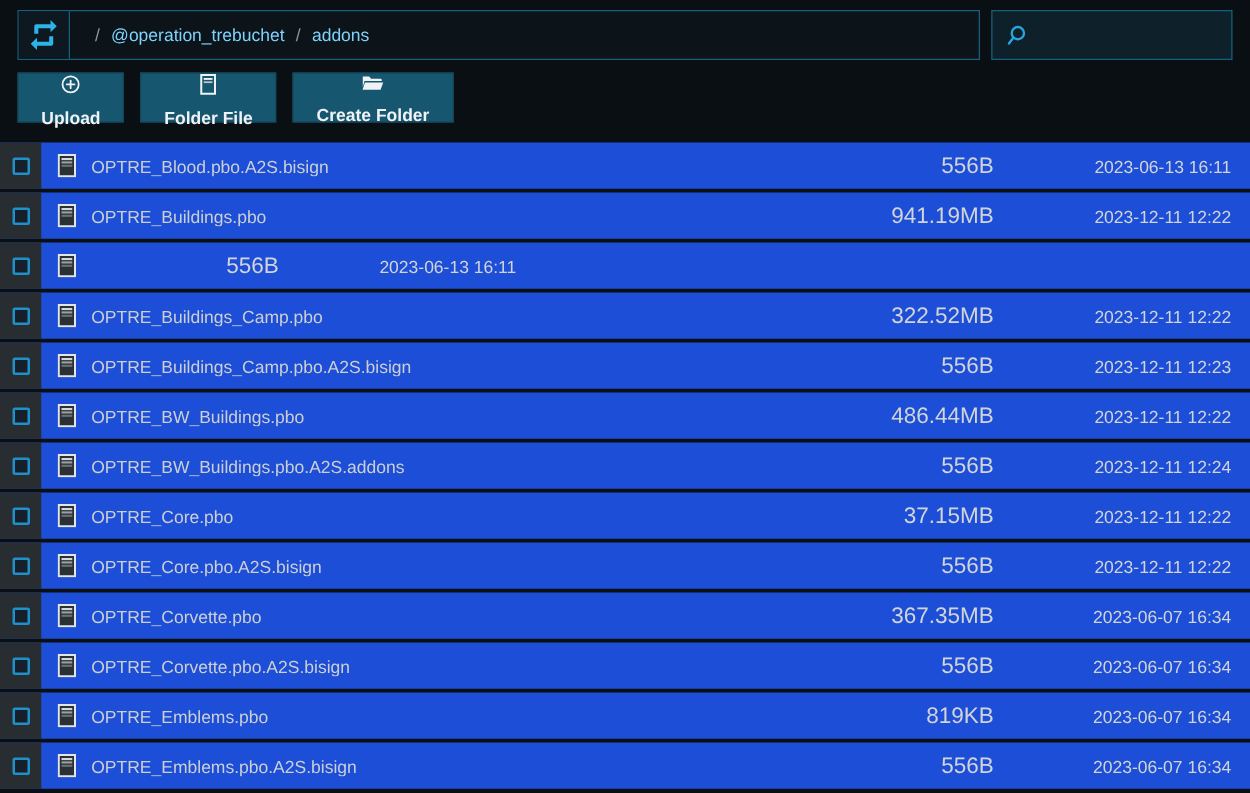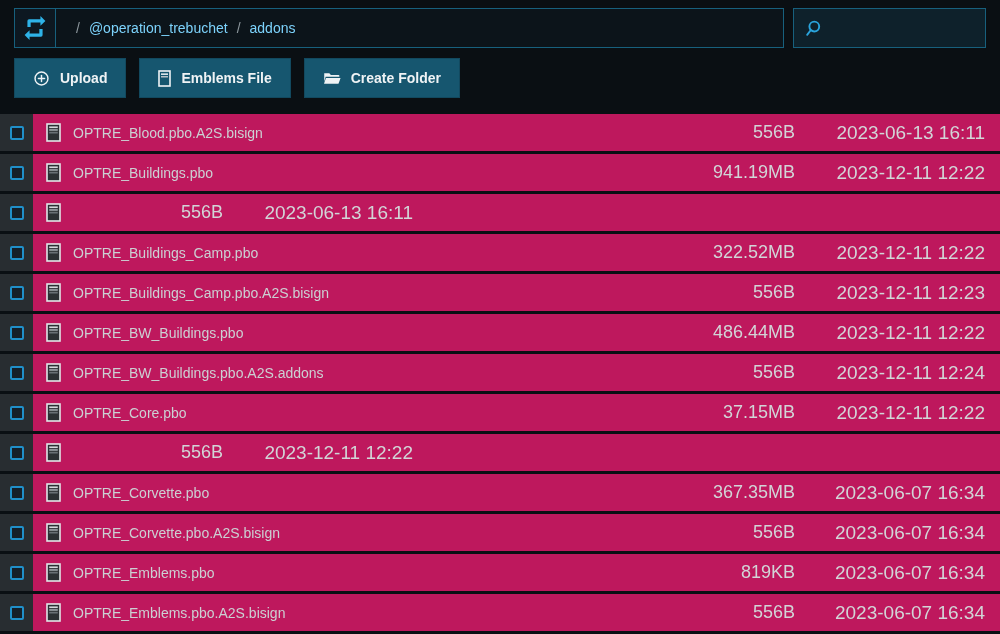--- a/index.html
+++ b/index.html
@@ -34,40 +34,41 @@
     color:#cfd6da; font:inherit; font-size:14px;
   }
 
   
   .toolbar { display:flex; gap:13px; padding:10px 14px 0 14px; height:50px; }
   .btn {
     height:40px; display:inline-flex; align-items:center; gap:10px;
     padding:0 18px; background:#16566f; border:1px solid #12495f;
     color:#eff3f5; font-family:inherit; font-size:14px; font-weight:600;
     cursor:pointer;
+    flex-direction:column;
   }
 
   
   .filelist { margin-top:16px; }
   .row {
-    height:37px; margin-bottom:3px; background:#be185d;
+    height:37px; margin-bottom:3px; background:#1d4ed8;
     display:flex; align-items:center; cursor:pointer;
   }
   .check-cell {
     width:33px; align-self:stretch; background:#282d31;
     display:flex; align-items:center; justify-content:center; cursor:pointer;
   }
   .checkbox {
     width:14px; height:14px; border:2px solid #2090ca; border-radius:2px;
     background:#15202a;
   }
   .icon-cell { width:40px; display:flex; align-items:center; justify-content:center; }
   .fname { flex:1; color:#ccd0d3; font-size:14px; white-space:nowrap; overflow:hidden; }
   .fsize { width:150px; text-align:right; color:#d2d5d7; font-size:18px; }
-  .fdate { width:205px; text-align:right; color:#d2d5d7; font-size:19px; padding-right:15px; }
+  .fdate { width:205px; text-align:right; color:#d2d5d7; font-size:14px; padding-right:15px; }
 
   svg { display:block; }
 </style>
 </head>
 <body>
 
 <div class="topbar">
   <div class="pathbar">
     <div class="logo-cell">
       <span>
@@ -108,21 +109,21 @@
   </button>
 
   <button class="btn">
     <span>
       <svg width="13" height="17" viewBox="0 0 13 17">
         <rect x="1" y="1" width="11" height="15" fill="none" stroke="#eff3f5" stroke-width="1.6"></rect>
         <rect x="3" y="3.4" width="7" height="1.5" fill="#eff3f5"></rect>
         <rect x="3" y="6" width="7" height="1.5" fill="#b9c2c7"></rect>
       </svg>
     </span>
-    <span>Emblems File</span>
+    <span>Folder File</span>
   </button>
 
   <button class="btn">
     <span>
       <svg width="18" height="15" viewBox="0 0 22 18" fill="#eff3f5">
         <path d="M1.5 2.5h6.2l2 2.2H19a1 1 0 0 1 1 1V7H3.2L1.5 13V2.5z"></path>
         <path d="M3.6 8.3h17.9l-2.6 7.2H1.2z"></path>
       </svg>
     </span>
     <span>Create Folder</span>
@@ -288,20 +289,21 @@
     <div class="icon-cell">
       <span>
         <svg width="15" height="19" viewBox="0 0 15 19">
           <rect x="1" y="1" width="13" height="17" fill="#2b3034" stroke="#e2e6e8" stroke-width="1.6"></rect>
           <rect x="3.2" y="3.4" width="8.6" height="1.7" fill="#d3d8db"></rect>
           <rect x="3.2" y="6.1" width="8.6" height="1.7" fill="#9aa1a6"></rect>
           <rect x="3.2" y="8.8" width="8.6" height="1.7" fill="#697076"></rect>
         </svg>
       </span>
     </div>
+    <div class="fname">OPTRE_Core.pbo.A2S.bisign</div>
     <div class="fsize">556B</div>
     <div class="fdate">2023-12-11 12:22</div>
   </div>
 
   <div class="row">
     <div class="check-cell">
       <div class="checkbox"></div>
     </div>
     <div class="icon-cell">
       <span>

